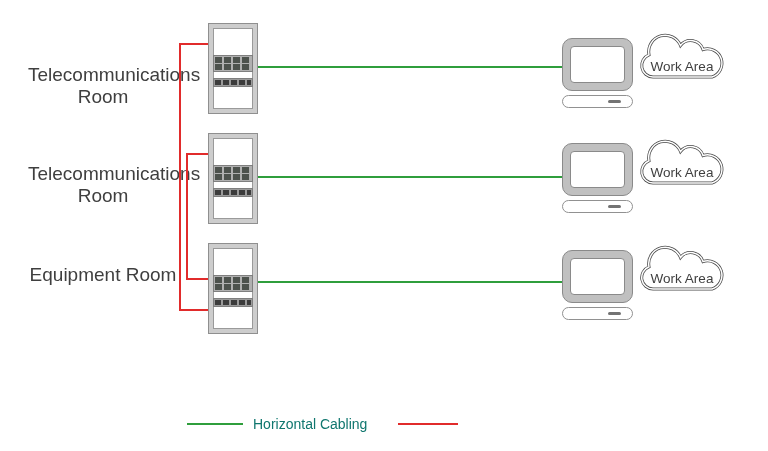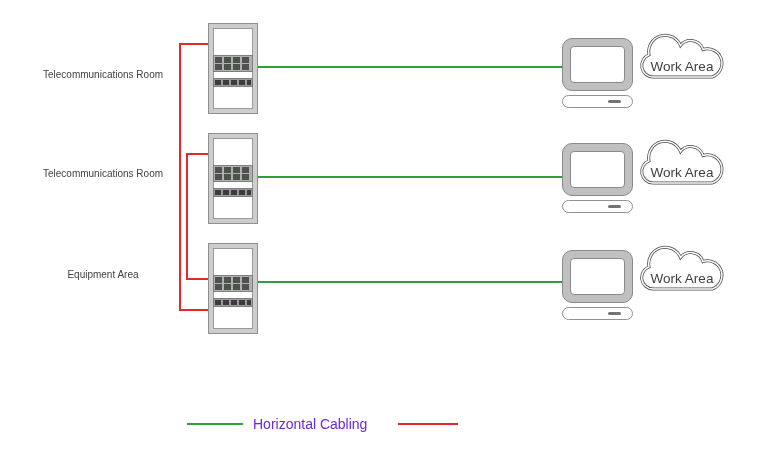--- a/index.html
+++ b/index.html
@@ -4,21 +4,21 @@
 <style>
   html,body { margin:0; padding:0; background:#fff; }
   .canvas {
     position:relative; width:768px; height:451px; background:#ffffff;
     font-family:"Liberation Sans", sans-serif; color:#3f3f3f; overflow:hidden;
   }
 
   
   .room-label {
     position:absolute; left:28px; width:150px; text-align:center;
-    font-size:10px; line-height:22px; color:#3f3f3f;
+    font-size:19px; line-height:22px; color:#3f3f3f;
   }
   .l1 { top:64px; }
   .l2 { top:163px; }
   .l3 { top:264px; }
 
   
   .rack {
     position:absolute; left:208px; width:50px; height:91px;
     background:#cdcdcd; border:1px solid #8f8f8f; box-sizing:border-box;
   }
@@ -81,32 +81,32 @@
   .cloud-over  { fill:none;    stroke:#ffffff; stroke-width:1.5; }
   .cloud-text  {
     font-family:"Liberation Sans", sans-serif; font-size:13.5px;
     fill:#3f3f3f; text-anchor:middle;
   }
 
   
   .legend-swatch { position:absolute; height:2px; }
   .ls-green { left:187px; top:423px; width:56px; }
   .ls-red   { left:398px; top:423px; width:60px; }
-  .legend-label { position:absolute; top:416px; font-size:14px; color:#6d28d9; white-space:nowrap; }
+  .legend-label { position:absolute; top:416px; font-size:14px; color:#0f766e; white-space:nowrap; }
   .ll-green { left:253px; }
   .ll-red   { left:471px; }
 </style>
 </head>
 <body>
 
 <div class="canvas">
 
   <div class="room-label l1">Telecommunications Room</div>
   <div class="room-label l2">Telecommunications Room</div>
-  <div class="room-label l3">Equipment Area</div>
+  <div class="room-label l3">Equipment Room</div>
 
   <div class="cable red bb-out-top"></div>
   <div class="cable red bb-out-v"></div>
   <div class="cable red bb-out-bot"></div>
   <div class="cable red bb-in-top"></div>
   <div class="cable red bb-in-v"></div>
   <div class="cable red bb-in-bot"></div>
 
   <div class="cable green g1"></div>
   <div class="cable green g2"></div>

